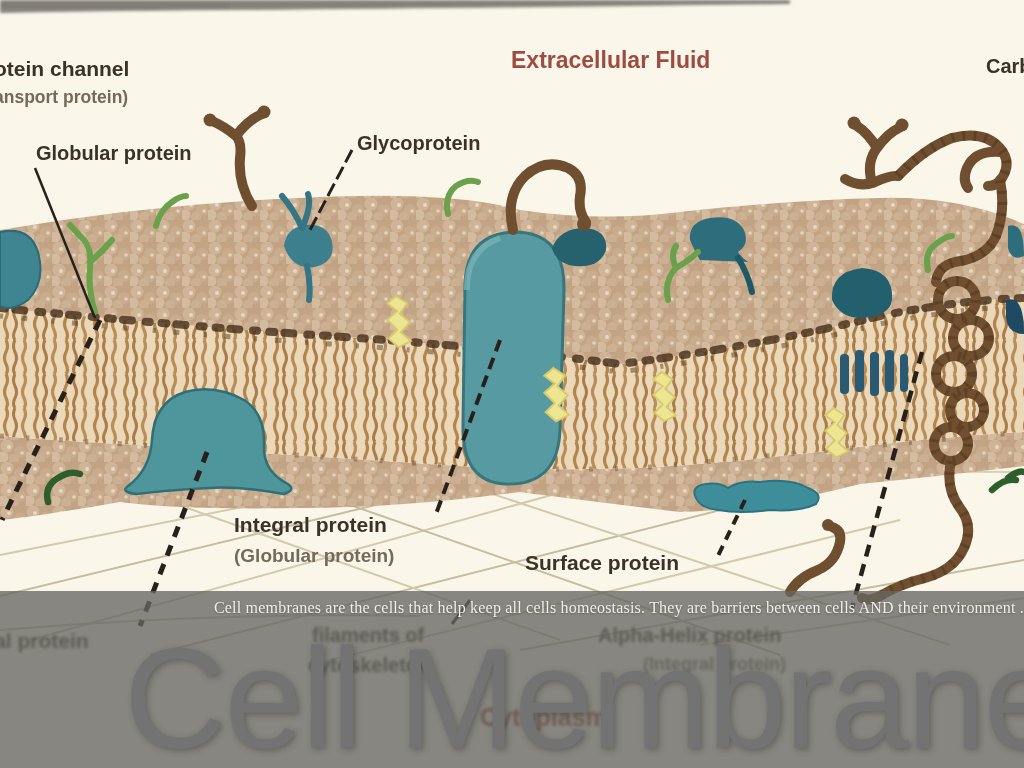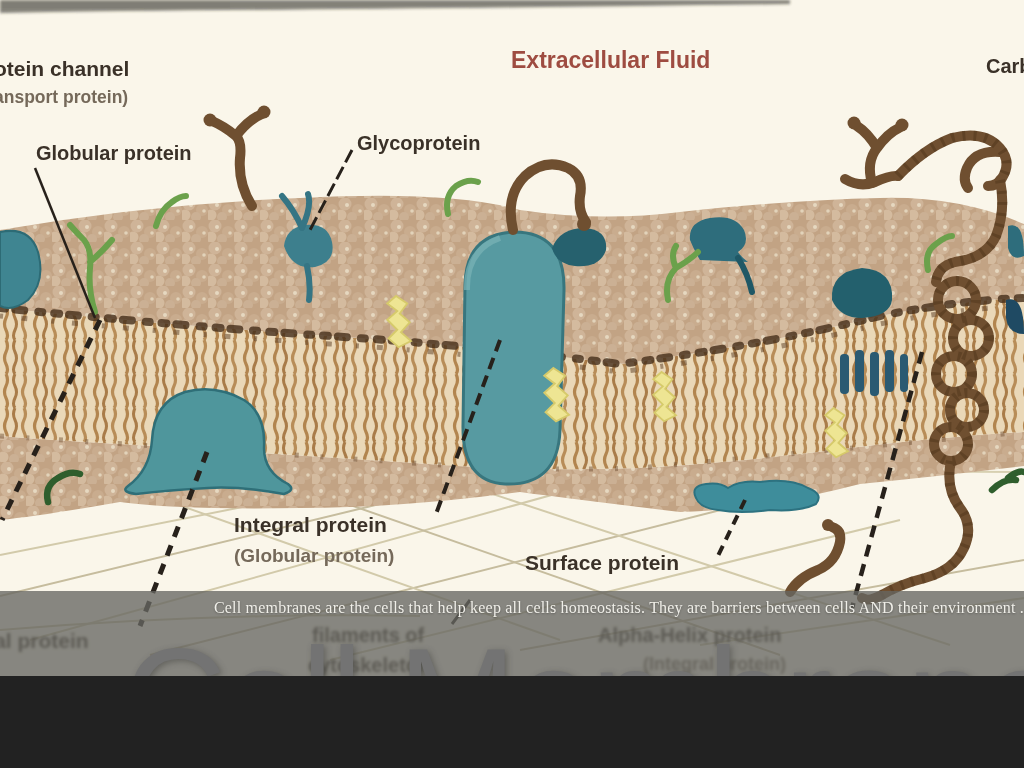--- a/index.html
+++ b/index.html
@@ -1,17 +1,17 @@
 <!DOCTYPE html>
 <html><head>
 <meta charset="utf-8">
 <style>
   html,body{margin:0;padding:0;background:#222;}
   .stage{
-    position:relative;width:1024px;height:676px;overflow:hidden;
+    position:relative;width:1024px;height:768px;overflow:hidden;
     background:#faf6ea;font-family:"Liberation Sans",sans-serif;
   }
   .stage svg{position:absolute;left:0;top:0;z-index:1;}
   .dlabel{font-family:"Liberation Sans",sans-serif;font-weight:700;fill:#3a3128;}
   .dlabel-soft{font-family:"Liberation Sans",sans-serif;font-weight:700;fill:#75695a;}
   .dlabel-red{font-family:"Liberation Sans",sans-serif;font-weight:700;fill:#9e4c41;}
   .overlay{
     position:absolute;left:0;top:591px;width:1024px;height:177px;z-index:2;
     background:rgba(103,102,97,0.78);
   }

